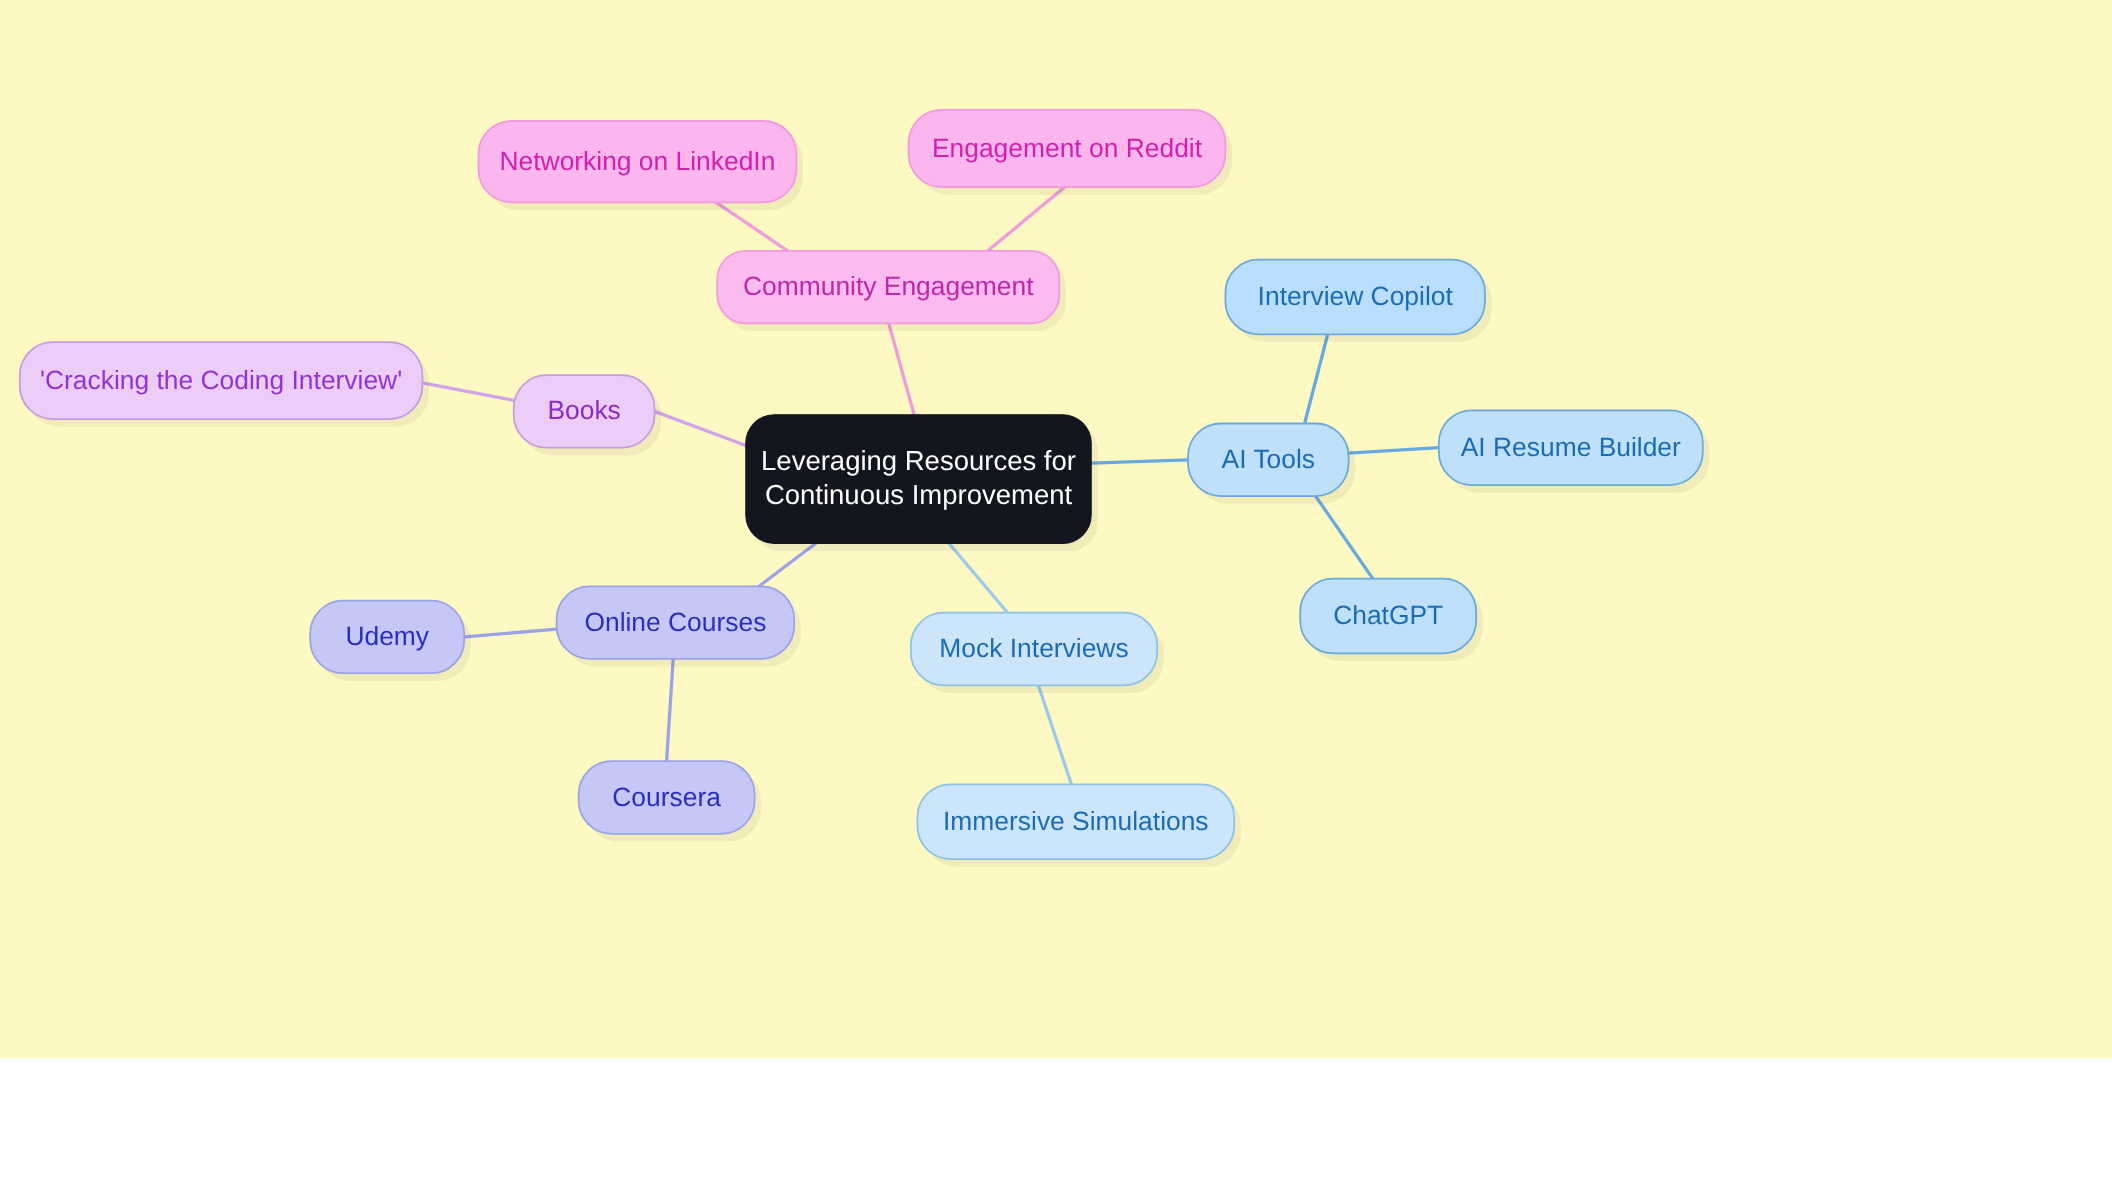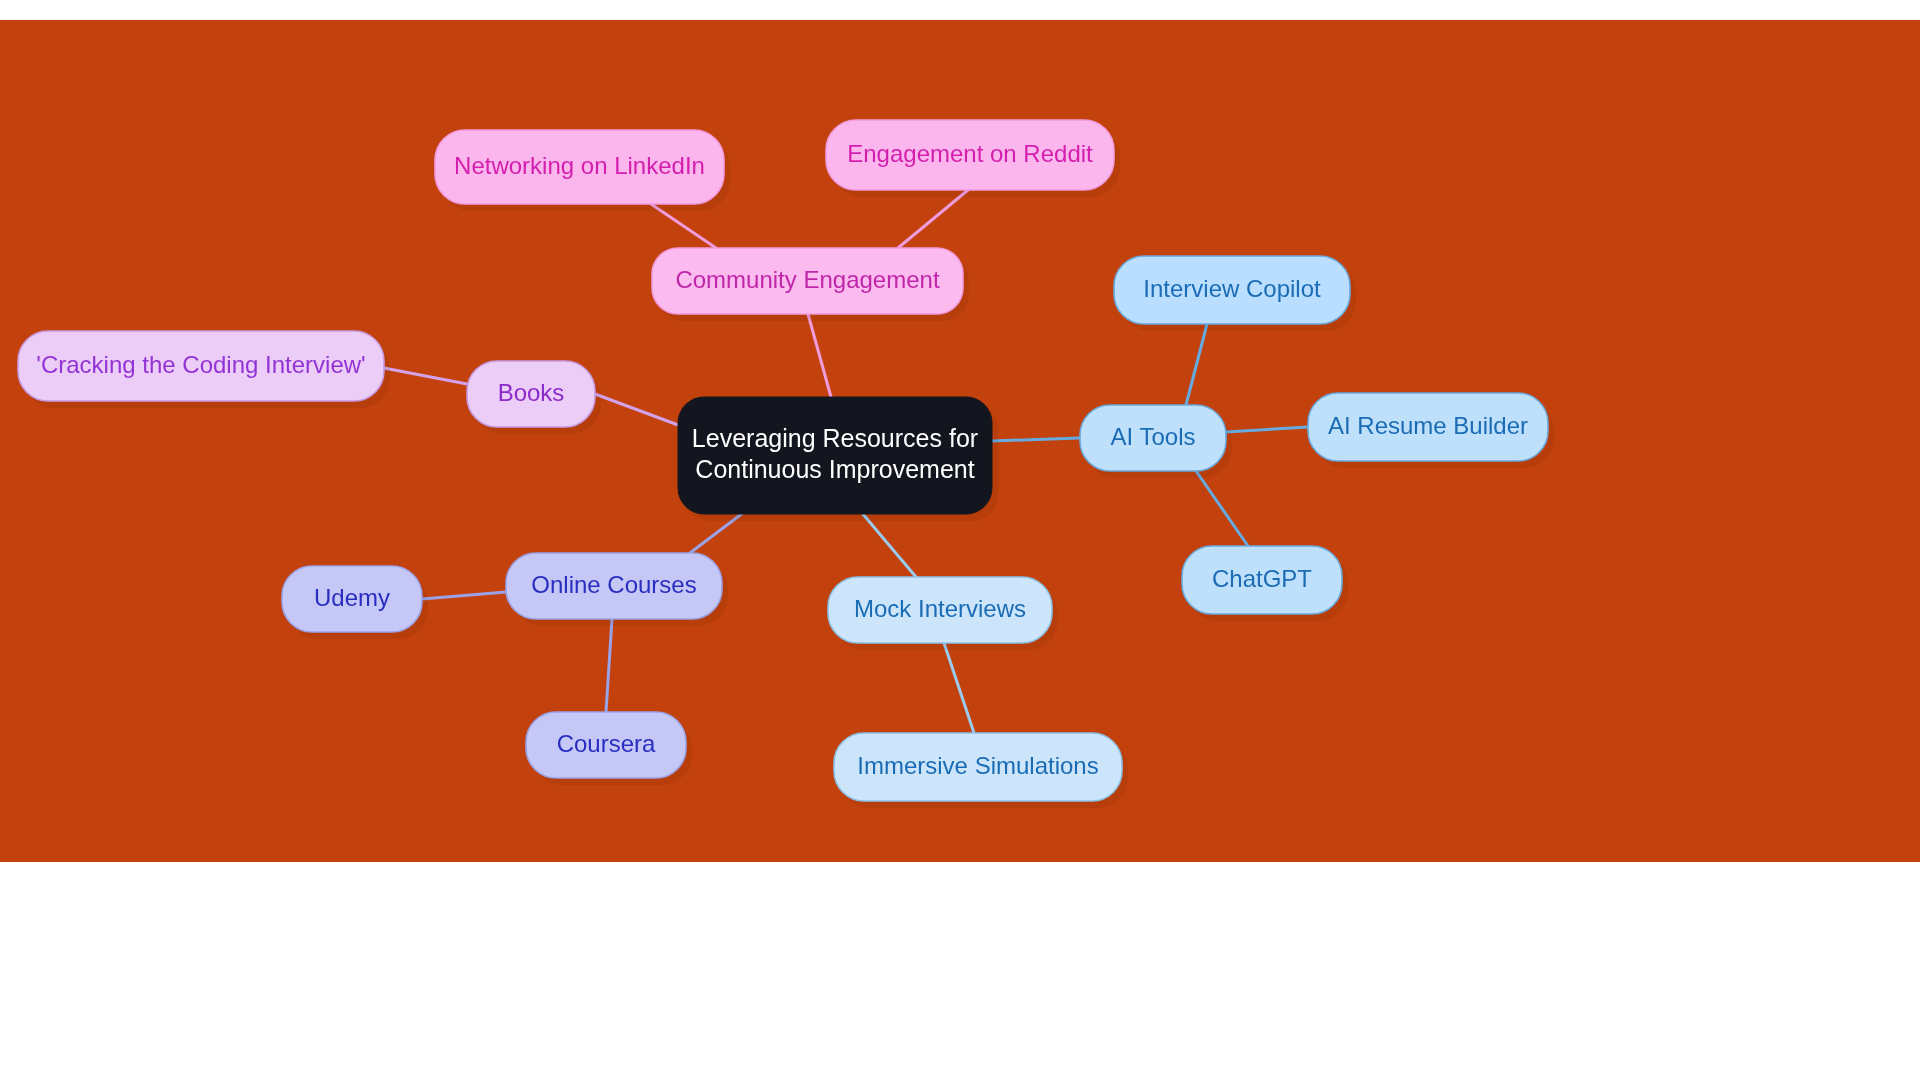--- a/index.html
+++ b/index.html
@@ -10,23 +10,22 @@
   }
   body {
     width: 1920px;
     height: 1083px;
     overflow: hidden;
     font-family: "Liberation Sans", sans-serif;
   }
   #mindmap-root {
     position: relative;
     width: 1920px;
-    height: 842px;
-    background: #c2410c;
-    margin-top: 20px;
+    height: 962px;
+    background: #fef9c3;
   }
   svg.mm-canvas {
     position: absolute;
     top: 0;
     left: 0;
     width: 1920px;
     height: 1083px;
     display: block;
   }
   .mm-node-label {

